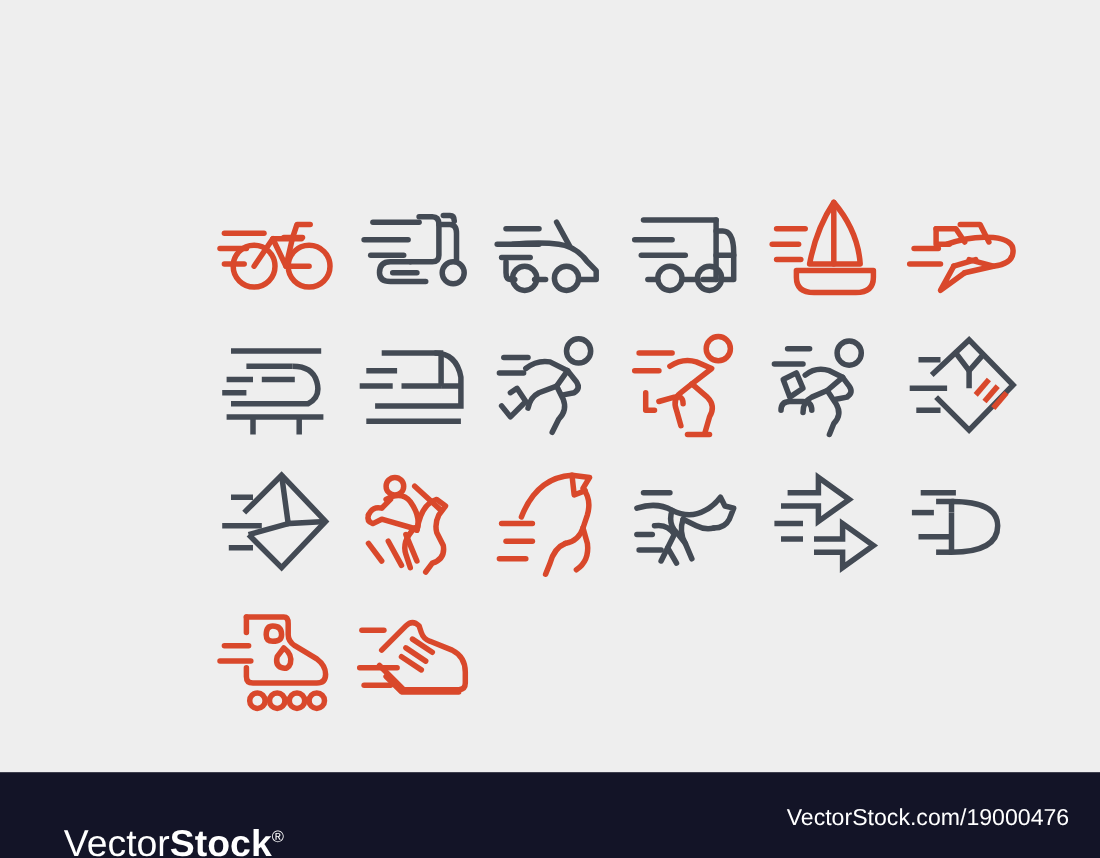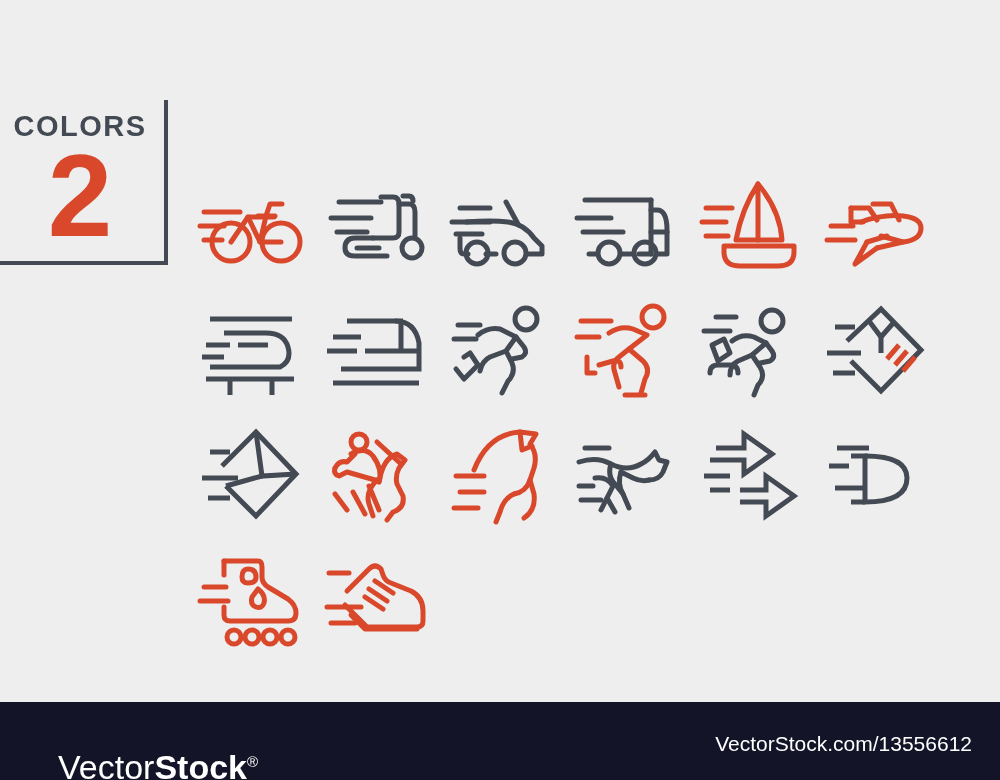--- a/index.html
+++ b/index.html
@@ -127,24 +127,20 @@
     font-size: 21px;
     font-family: "Liberation Sans", sans-serif;
     white-space: nowrap;
   }
 </style>
 </head>
 <body>
 
 <div class="stage">
 
-  <div class="colors-badge">
-    <div class="colors-word">COLORS</div>
-    <div class="colors-num">2</div>
-  </div>
 
   <div class="grid">
 
     <div class="cell">
       <svg viewBox="0 0 110 110" class="red">
         <g class="s">
           <line x1="8" y1="42" x2="44" y2="42"></line>
           <line x1="4" y1="56" x2="28" y2="56"></line>
           <line x1="8" y1="70" x2="26" y2="70"></line>
           <circle cx="35" cy="72" r="19"></circle>
@@ -447,16 +443,16 @@
         </g>
       </svg>
     </div>
 
   </div>
 
   <div class="footer">
     <div class="wm-logo">
       <span class="thin">Vector</span><span class="bold">Stock</span><span class="reg">®</span>
     </div>
-    <div class="wm-url">VectorStock.com/13556612</div>
+    <div class="wm-url">VectorStock.com/19000476</div>
   </div>
 
 </div>
 
 </body></html>

